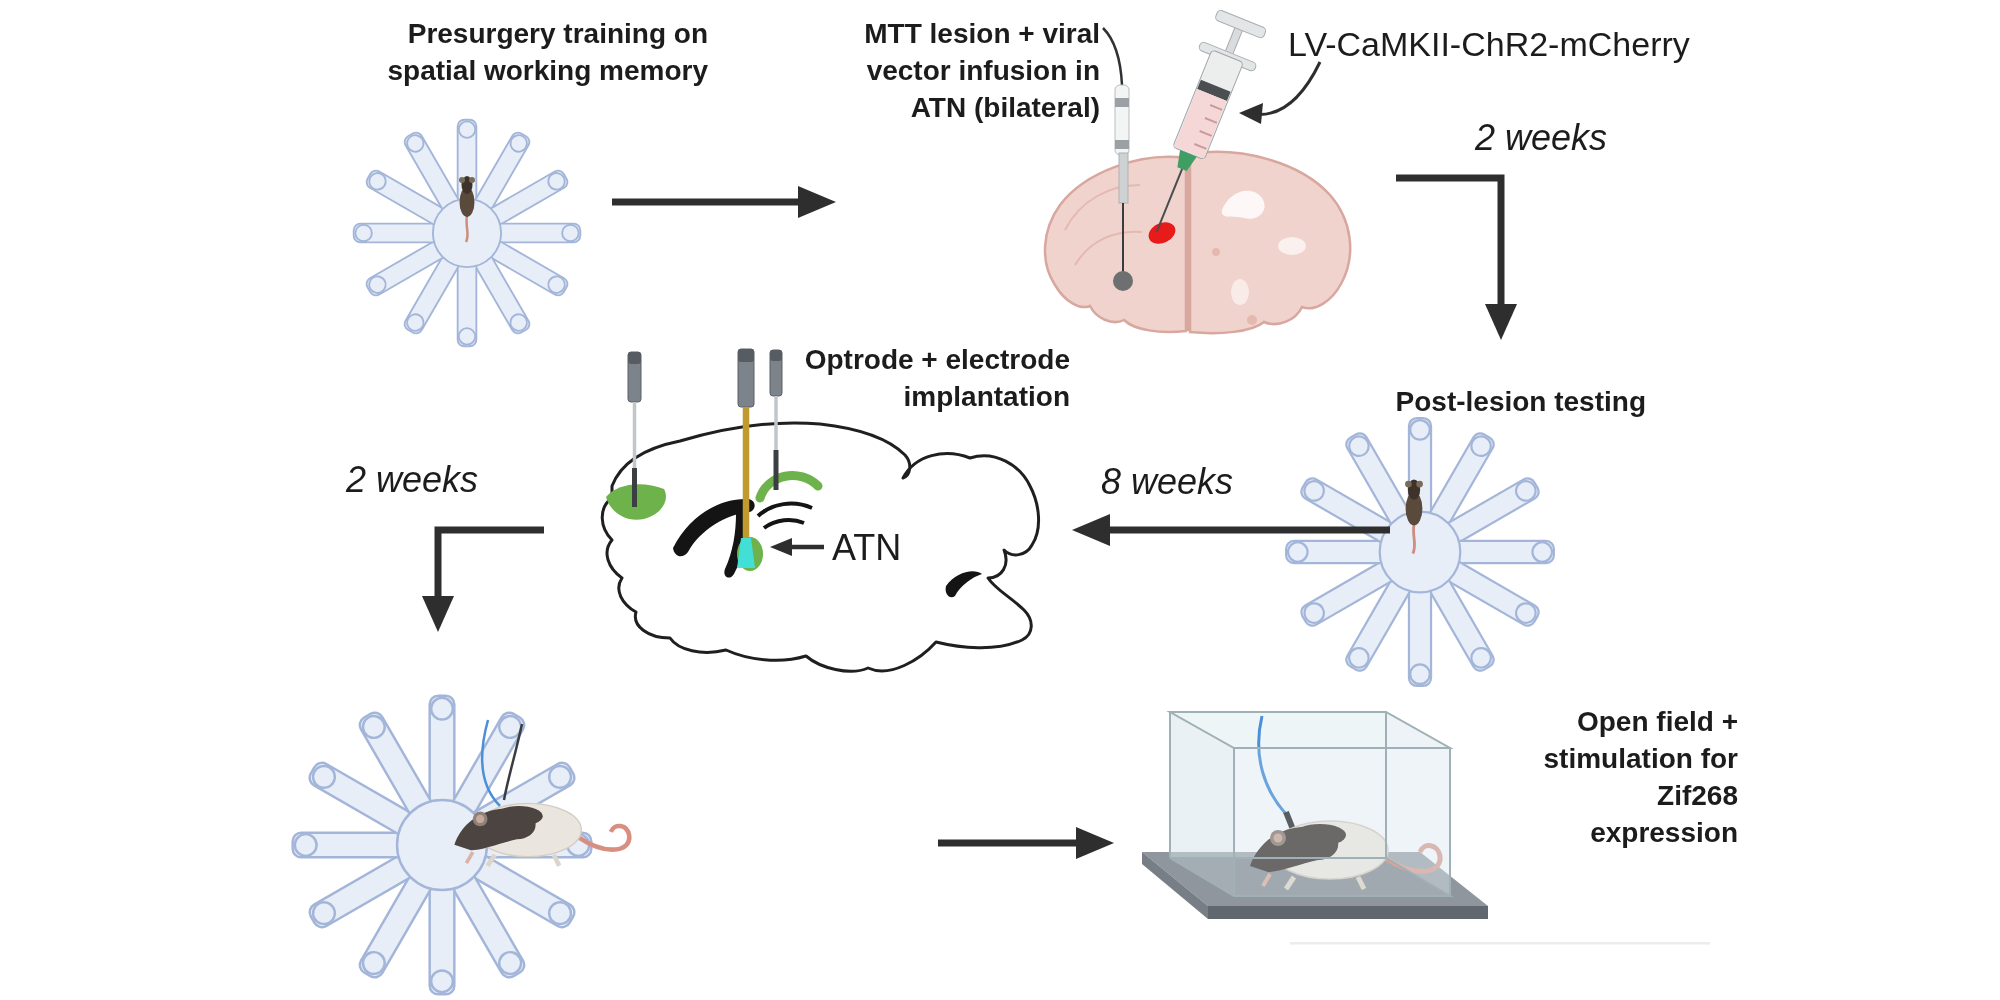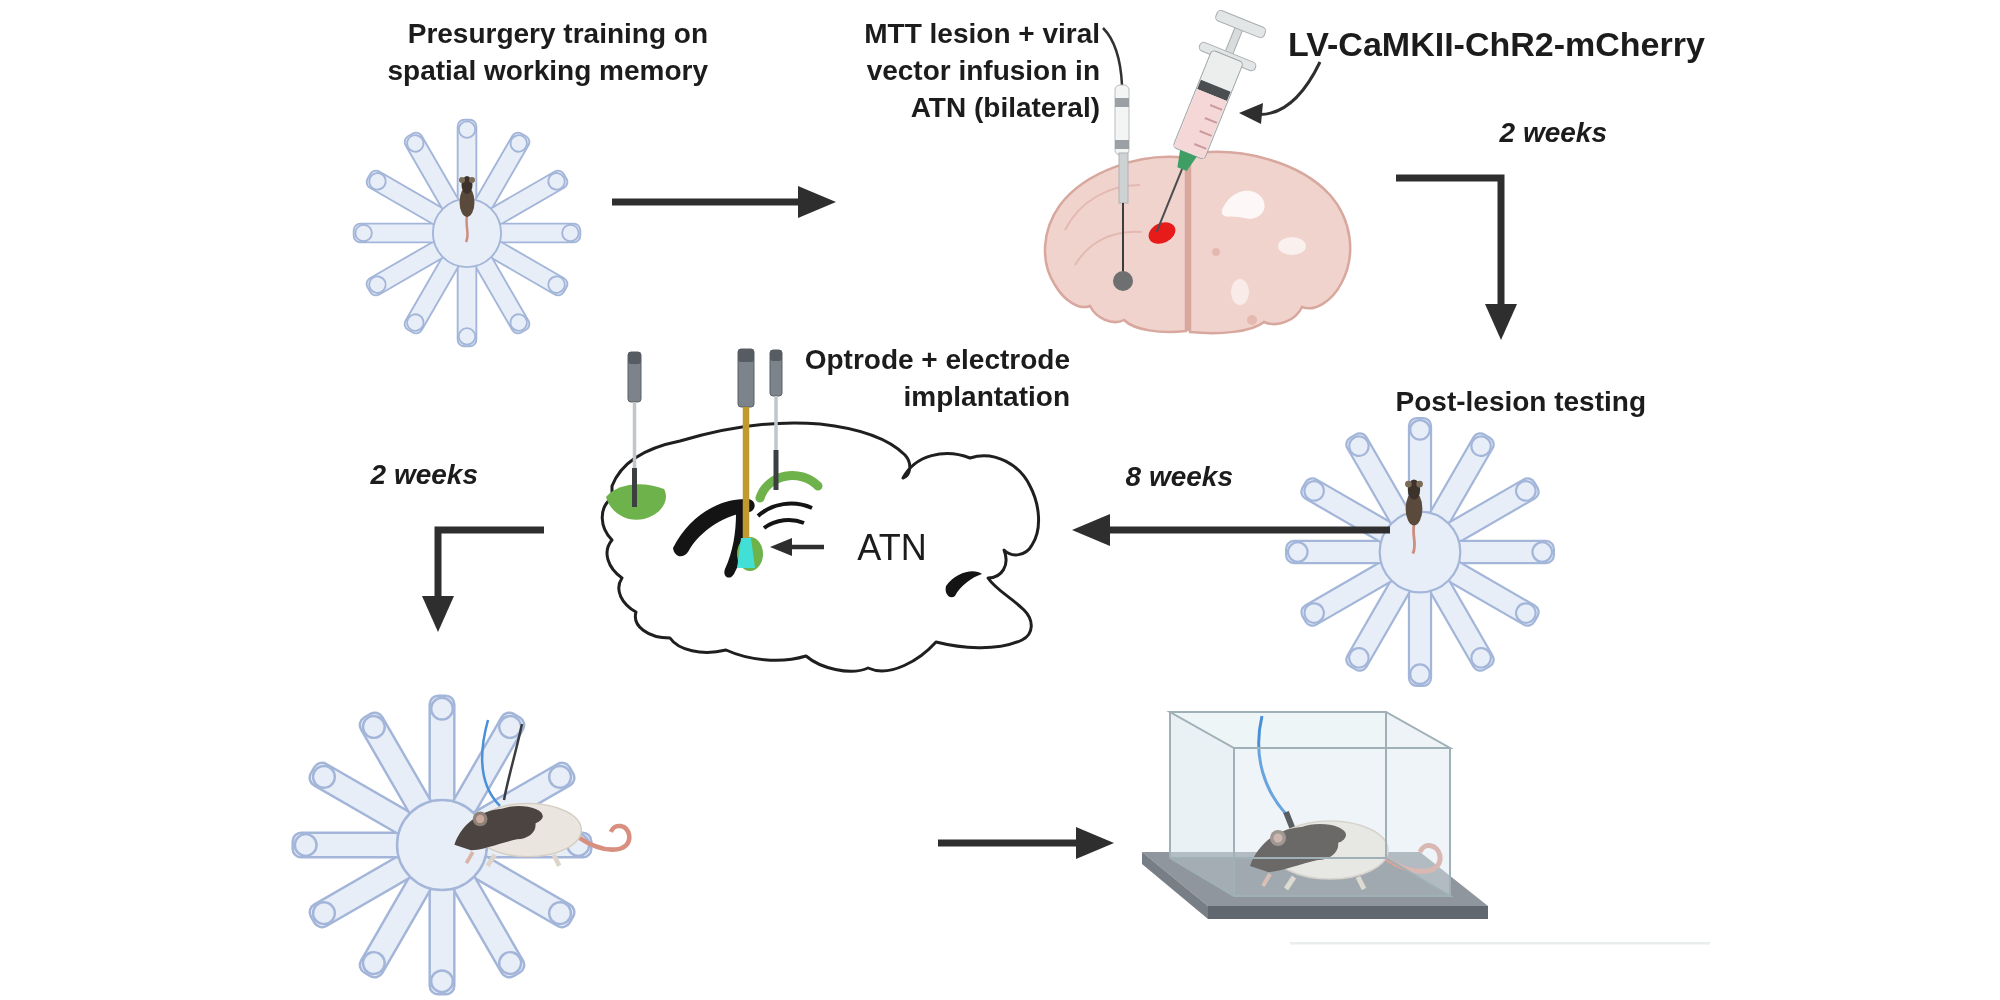--- a/index.html
+++ b/index.html
@@ -1,23 +1,23 @@
 <!DOCTYPE html>
 <html style="--text: #1c1c1c; --arrow: #2e2e2e; --maze-fill: #e8eef8; --maze-stroke: #a3b6d9; --brain-pink: #f1d3cd; --brain-pink-outline: #d8a79e; --infusion-red: #e81b1b; --lesion-marker: #6e6f71; --expression-green: #6db24a; --optic-light-cyan: #40e2de; --optrode-gold: #c09a2d; --fiber-blue: #4a90d9; --platform-gray: #8f969d;"><head>
 <meta charset="utf-8">
 <style>
   html,body{margin:0;padding:0;background:#fff}
   .canvas{position:relative;width:2000px;height:1000px;background:#fff;overflow:hidden;
           font-family:"Liberation Sans",sans-serif;color:var(--text,#1c1c1c)}
   .art{position:absolute;left:0;top:0;width:2000px;height:1000px}
   .txt{position:absolute;white-space:pre-line;text-align:right;line-height:1.32;color:var(--text,#1c1c1c)}
   .bold{font-weight:700;font-size:28px}
-  .italic{font-style:italic;font-weight:700;font-size:28px;line-height:1.2}
-  .plainlabel{font-weight:700;font-size:34px;white-space:nowrap;text-align:left}
-  .atnlabel{font-weight:400;font-size:36px;text-align:center}
+  .italic{font-style:italic;font-weight:400;font-size:36px;line-height:1.2}
+  .plainlabel{font-weight:400;font-size:34px;white-space:nowrap;text-align:left}
+  .atnlabel{font-weight:400;font-size:36px;text-align:left}
 
   
   .aline{stroke:var(--arrow,#2e2e2e);stroke-width:7;fill:none}
   .aline-thin{stroke:var(--arrow,#2e2e2e);stroke-width:4.5;fill:none}
   .acurve{stroke:var(--arrow,#2e2e2e);stroke-width:3;fill:none}
   .ahead{fill:var(--arrow,#2e2e2e);stroke:none}
   .mz{fill:var(--maze-fill,#e8eef8);stroke:var(--maze-stroke,#a3b6d9);stroke-width:1.7}
   .brainfill{fill:var(--brain-pink,#f1d3cd);stroke:var(--brain-pink-outline,#d8a79e);stroke-width:2.5}
   .pinkline{stroke:#e3b9b1;stroke-width:2;fill:none}
   .sag{fill:#fff;stroke:#1f1f1f;stroke-width:3;stroke-linejoin:round}
@@ -288,14 +288,18 @@
 
 <div class="txt bold" style="left:1316px;top:384px;width:330px">Post-lesion testing</div>
 
 <div class="txt italic" style="left:1073px;top:460px;width:160px">8 weeks</div>
 
 <div class="txt italic" style="left:318px;top:458px;width:160px">2 weeks</div>
 
 <div class="txt atnlabel" style="left:832px;top:524px;width:120px">ATN</div>
 
 
+<div class="txt bold" style="left:1428px;top:704px;width:310px">Open field +
+stimulation for
+Zif268
+expression</div>
 
 </div>
 
 </body></html>

